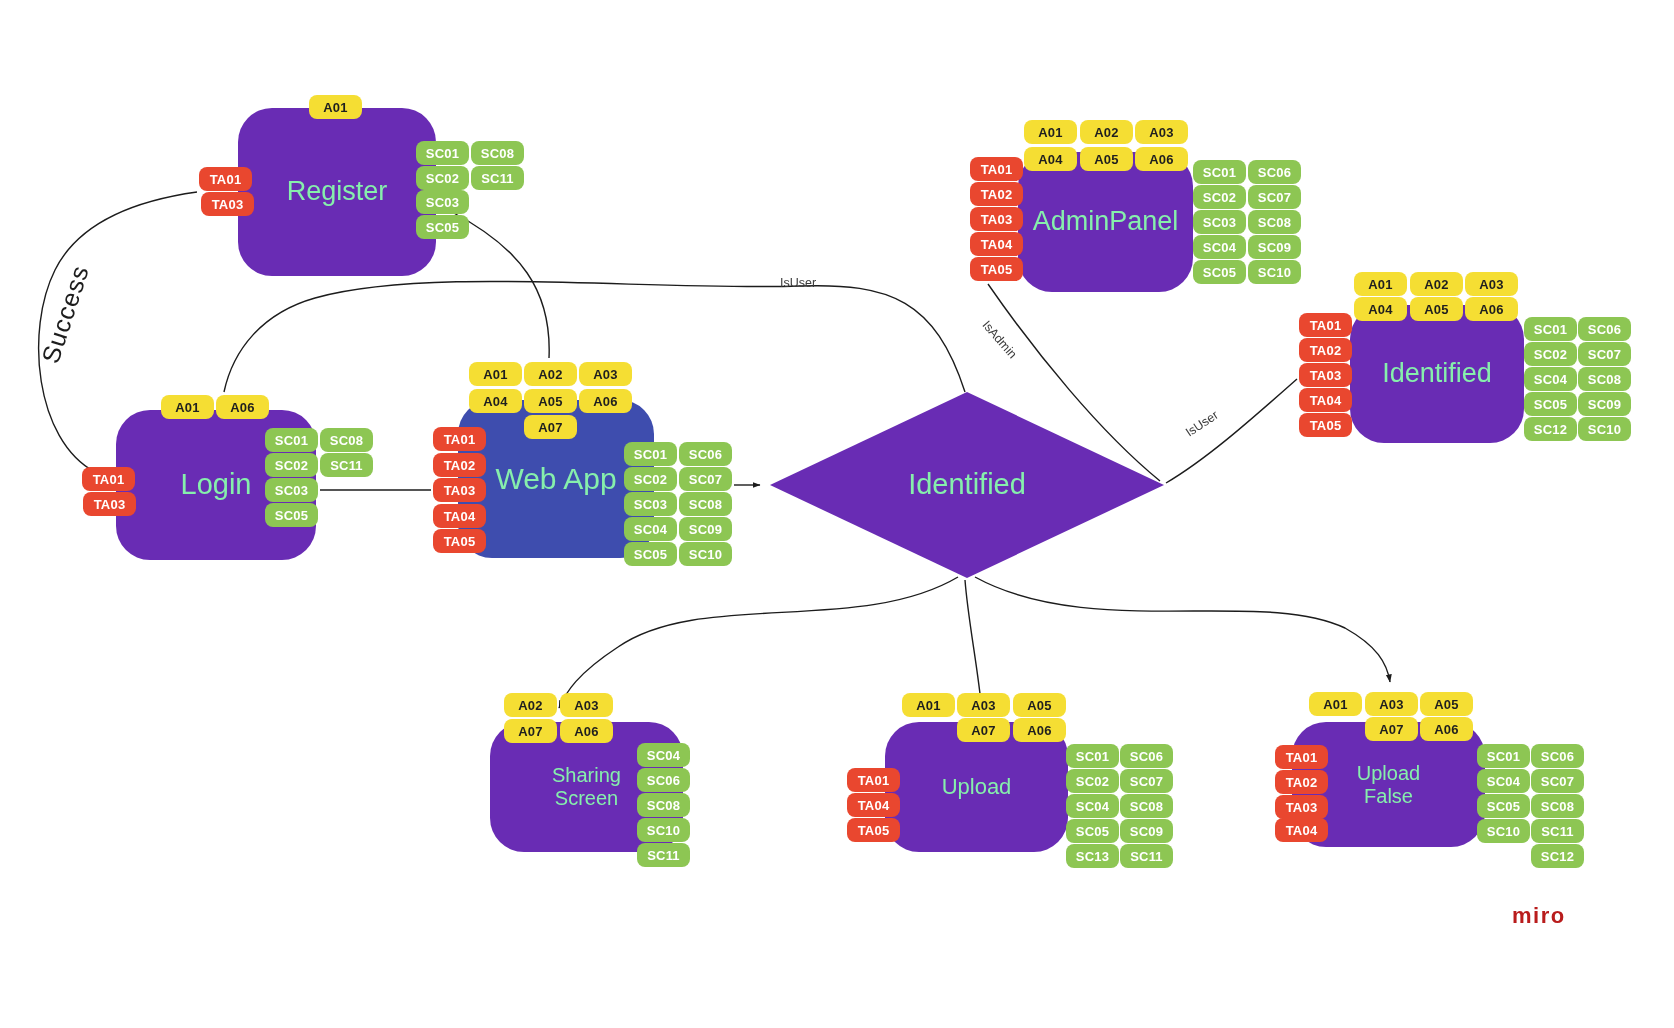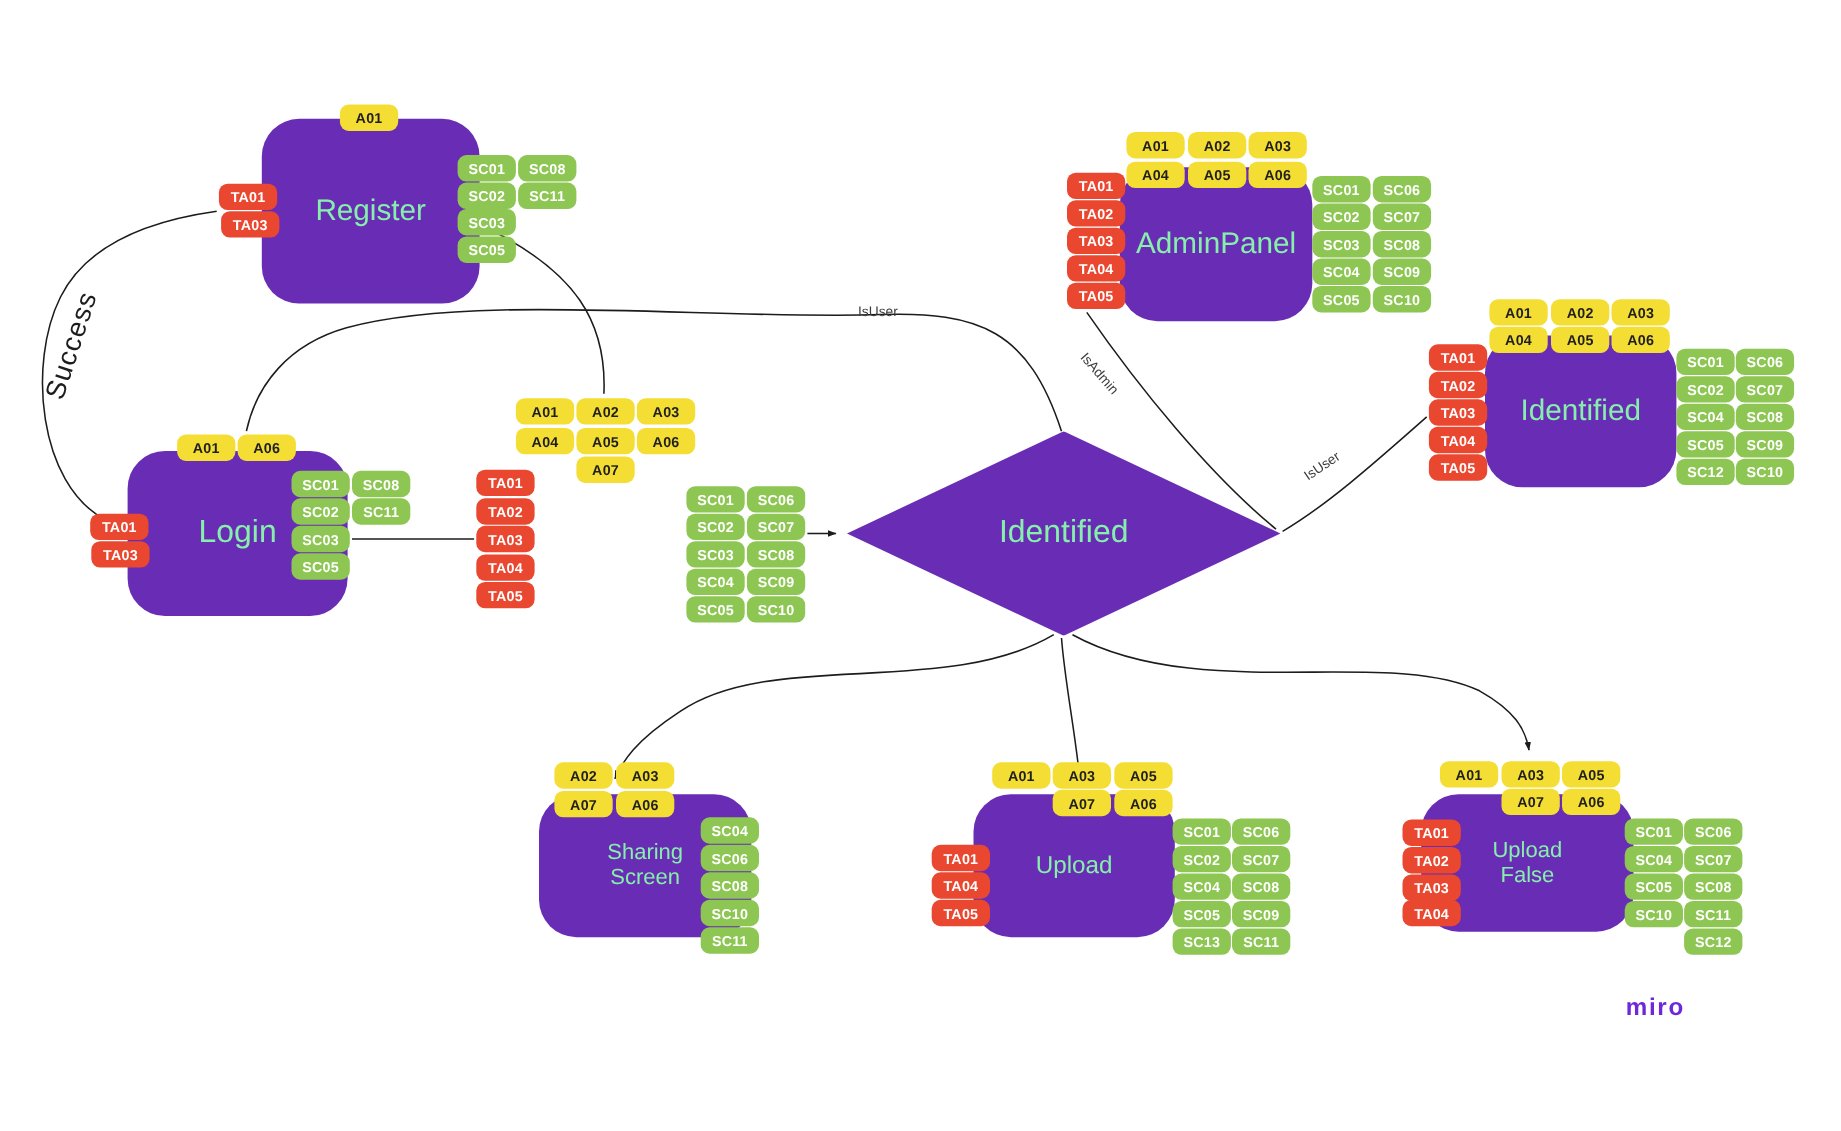--- a/index.html
+++ b/index.html
@@ -16,21 +16,21 @@
   .tag{position:absolute;width:53px;height:24px;border-radius:8px;font-size:13px;font-weight:700;
        display:flex;align-items:center;justify-content:center;letter-spacing:.2px;}
   .tag-yellow{background:#F5DE33;color:#1f1f1f;}
   .tag-red{background:#E9472F;color:#ffffff;}
   .tag-green{background:#8DC653;color:#ffffff;}
   .edge-label{position:absolute;color:#3c3c3c;white-space:nowrap;}
   .lbl-success{left:36px;top:358px;font-size:25px;color:#1d1d1d;transform:rotate(-72deg);transform-origin:0 0;letter-spacing:1px;}
   .lbl-false{left:780px;top:276px;font-size:12.5px;}
   .lbl-isadmin{left:990px;top:318px;font-size:12.5px;transform:rotate(49deg);transform-origin:0 0;}
   .lbl-isuser{left:1183px;top:428px;font-size:12.5px;transform:rotate(-34deg);transform-origin:0 0;}
-  .watermark{position:absolute;left:1478px;top:903px;font-size:22px;font-weight:700;color:#6d28d9;letter-spacing:1.5px;}
+  .watermark{position:absolute;left:1512px;top:903px;font-size:22px;font-weight:700;color:#b91c1c;letter-spacing:1.5px;}
 </style>
 </head>
 <body>
 
 <div id="canvas" data-name="miro-board-canvas">
 
   <svg id="edge-layer" data-name="edge-layer" width="1674" height="1028" viewBox="0 0 1674 1028">
     <defs>
       <marker id="arrow" markerWidth="10" markerHeight="8" refX="7.5" refY="3" orient="auto" markerUnits="userSpaceOnUse">
         <path d="M0,0 L8,3 L0,6 Z" fill="#1c1c1c"></path>
@@ -67,20 +67,23 @@
       <div class="tag tag-yellow" data-name="tag-login-a01" style="left: 161px; top: 395px;">A01</div>
       <div class="tag tag-yellow" data-name="tag-login-a06" style="left: 216px; top: 395px;">A06</div>
       <div class="tag tag-red" data-name="tag-login-ta01" style="left: 82px; top: 467px;">TA01</div>
       <div class="tag tag-red" data-name="tag-login-ta03" style="left: 83px; top: 492px;">TA03</div>
       <div class="tag tag-green" data-name="tag-login-sc01" style="left: 265px; top: 428px;">SC01</div>
       <div class="tag tag-green" data-name="tag-login-sc02" style="left: 265px; top: 453px;">SC02</div>
       <div class="tag tag-green" data-name="tag-login-sc03" style="left: 265px; top: 478px;">SC03</div>
       <div class="tag tag-green" data-name="tag-login-sc05" style="left: 265px; top: 503px;">SC05</div>
       <div class="tag tag-green" data-name="tag-login-sc08" style="left: 320px; top: 428px;">SC08</div>
       <div class="tag tag-green" data-name="tag-login-sc11" style="left: 320px; top: 453px;">SC11</div>
+      <div class="node rect" data-name="node-webapp" style="left: 458px; top: 400px; width: 196px; height: 158px; background: rgb(62, 77, 174); font-size: 30px;">
+        <div class="node-label" data-name="node-label-webapp">Web App</div>
+      </div>
       <div class="tag tag-yellow" data-name="tag-webapp-a01" style="left: 469px; top: 362px;">A01</div>
       <div class="tag tag-yellow" data-name="tag-webapp-a02" style="left: 524px; top: 362px;">A02</div>
       <div class="tag tag-yellow" data-name="tag-webapp-a03" style="left: 579px; top: 362px;">A03</div>
       <div class="tag tag-yellow" data-name="tag-webapp-a04" style="left: 469px; top: 389px;">A04</div>
       <div class="tag tag-yellow" data-name="tag-webapp-a05" style="left: 524px; top: 389px;">A05</div>
       <div class="tag tag-yellow" data-name="tag-webapp-a06" style="left: 579px; top: 389px;">A06</div>
       <div class="tag tag-yellow" data-name="tag-webapp-a07" style="left: 524px; top: 415px;">A07</div>
       <div class="tag tag-red" data-name="tag-webapp-ta01" style="left: 433px; top: 427px;">TA01</div>
       <div class="tag tag-red" data-name="tag-webapp-ta02" style="left: 433px; top: 453px;">TA02</div>
       <div class="tag tag-red" data-name="tag-webapp-ta03" style="left: 433px; top: 478px;">TA03</div>

